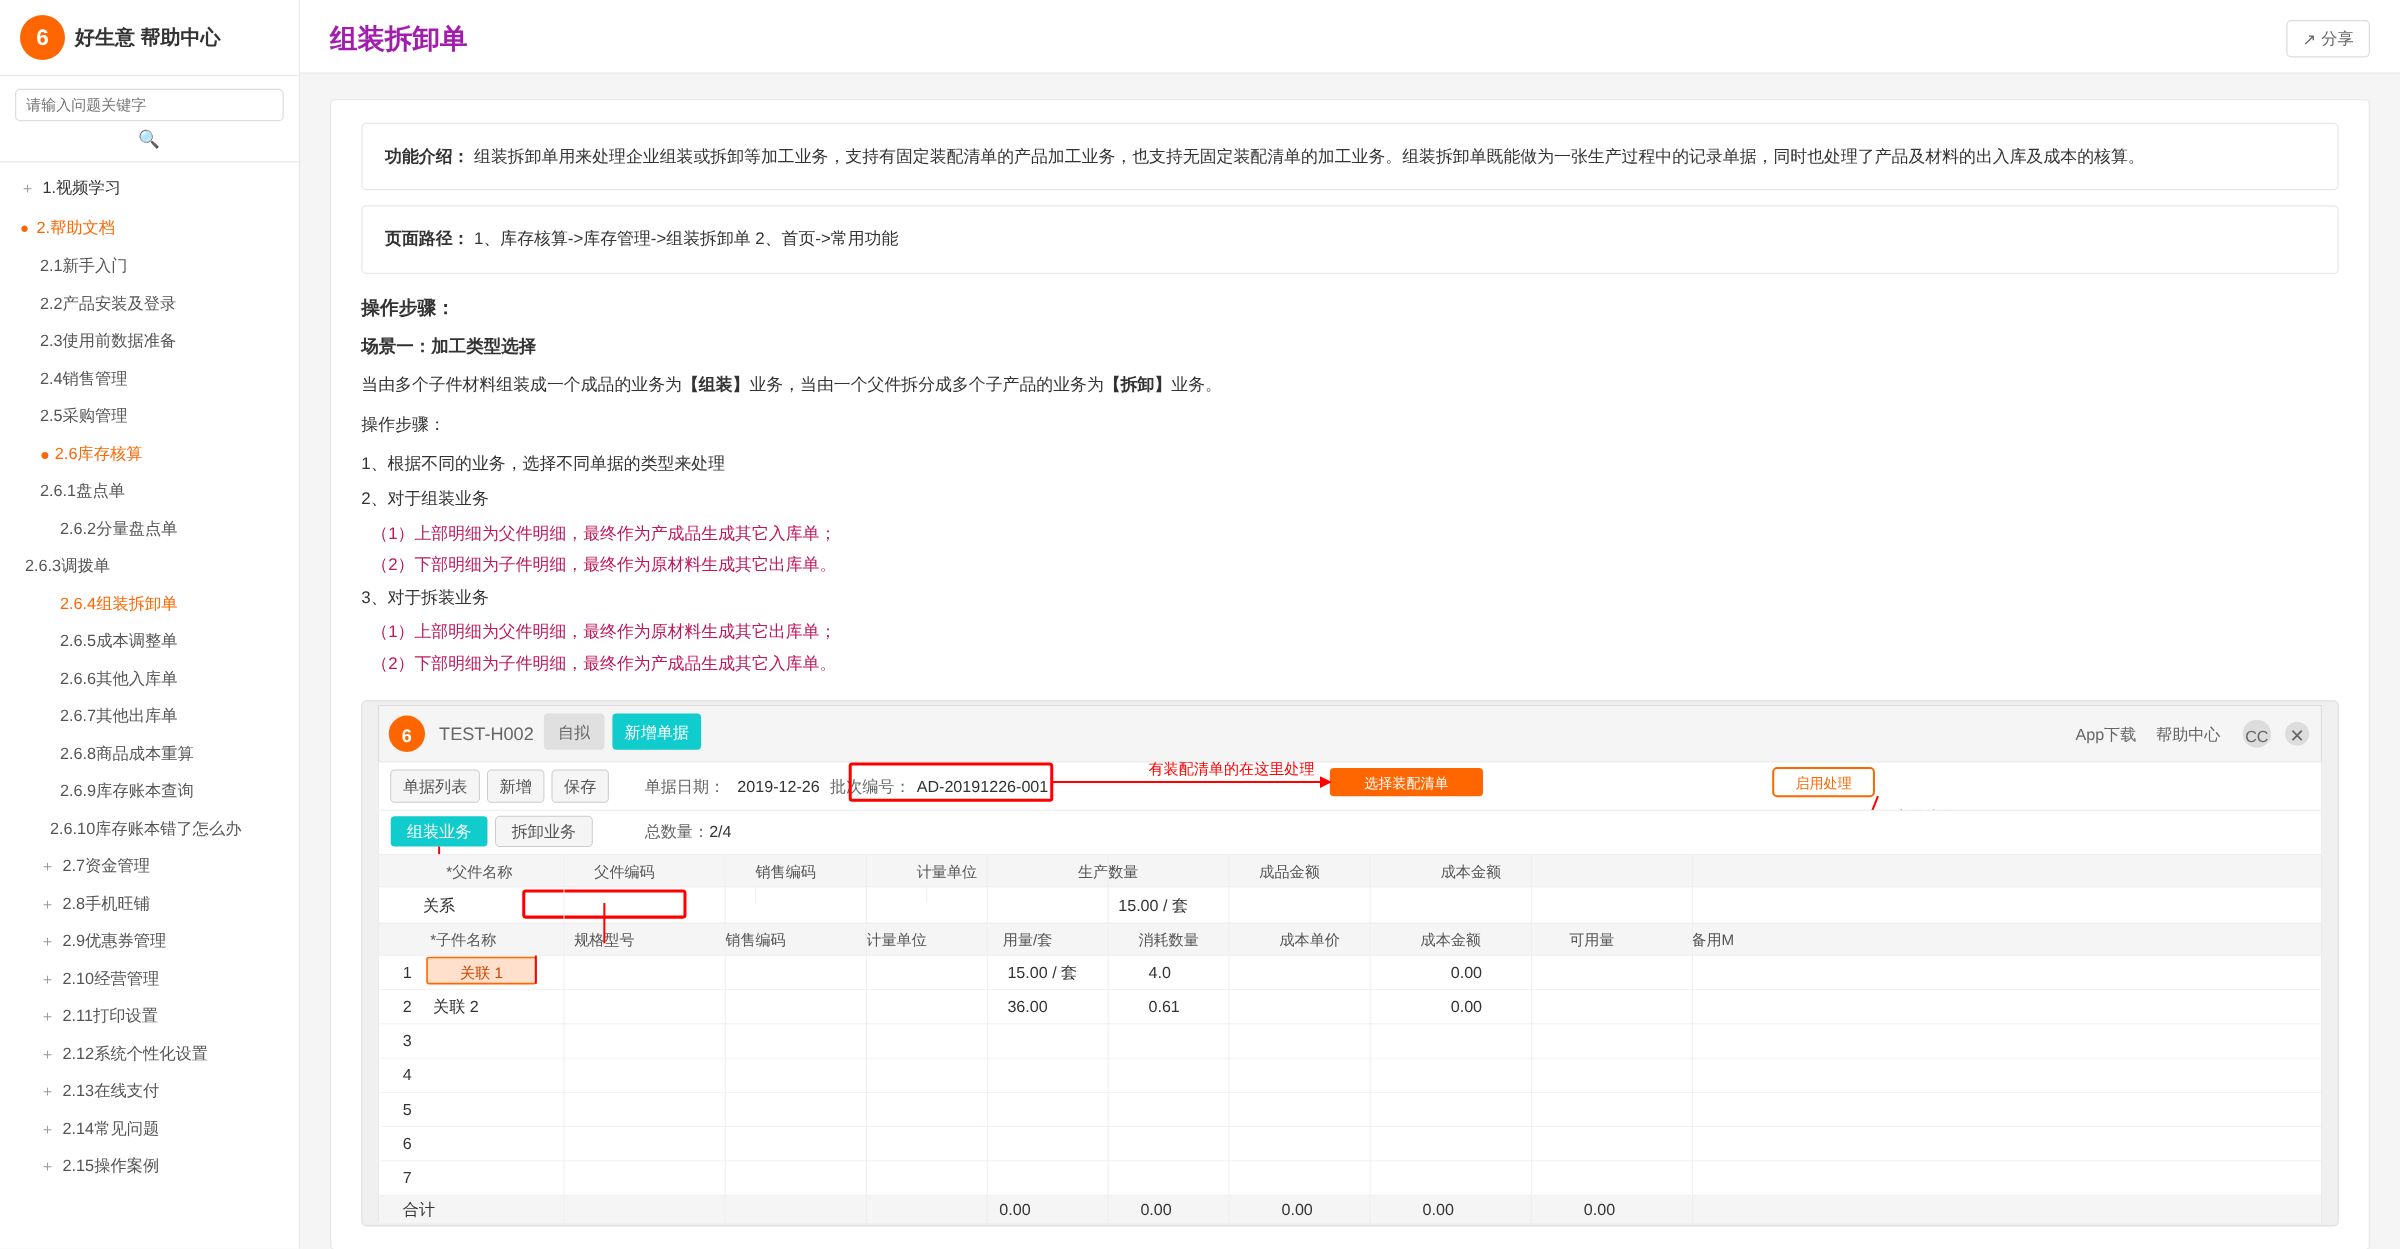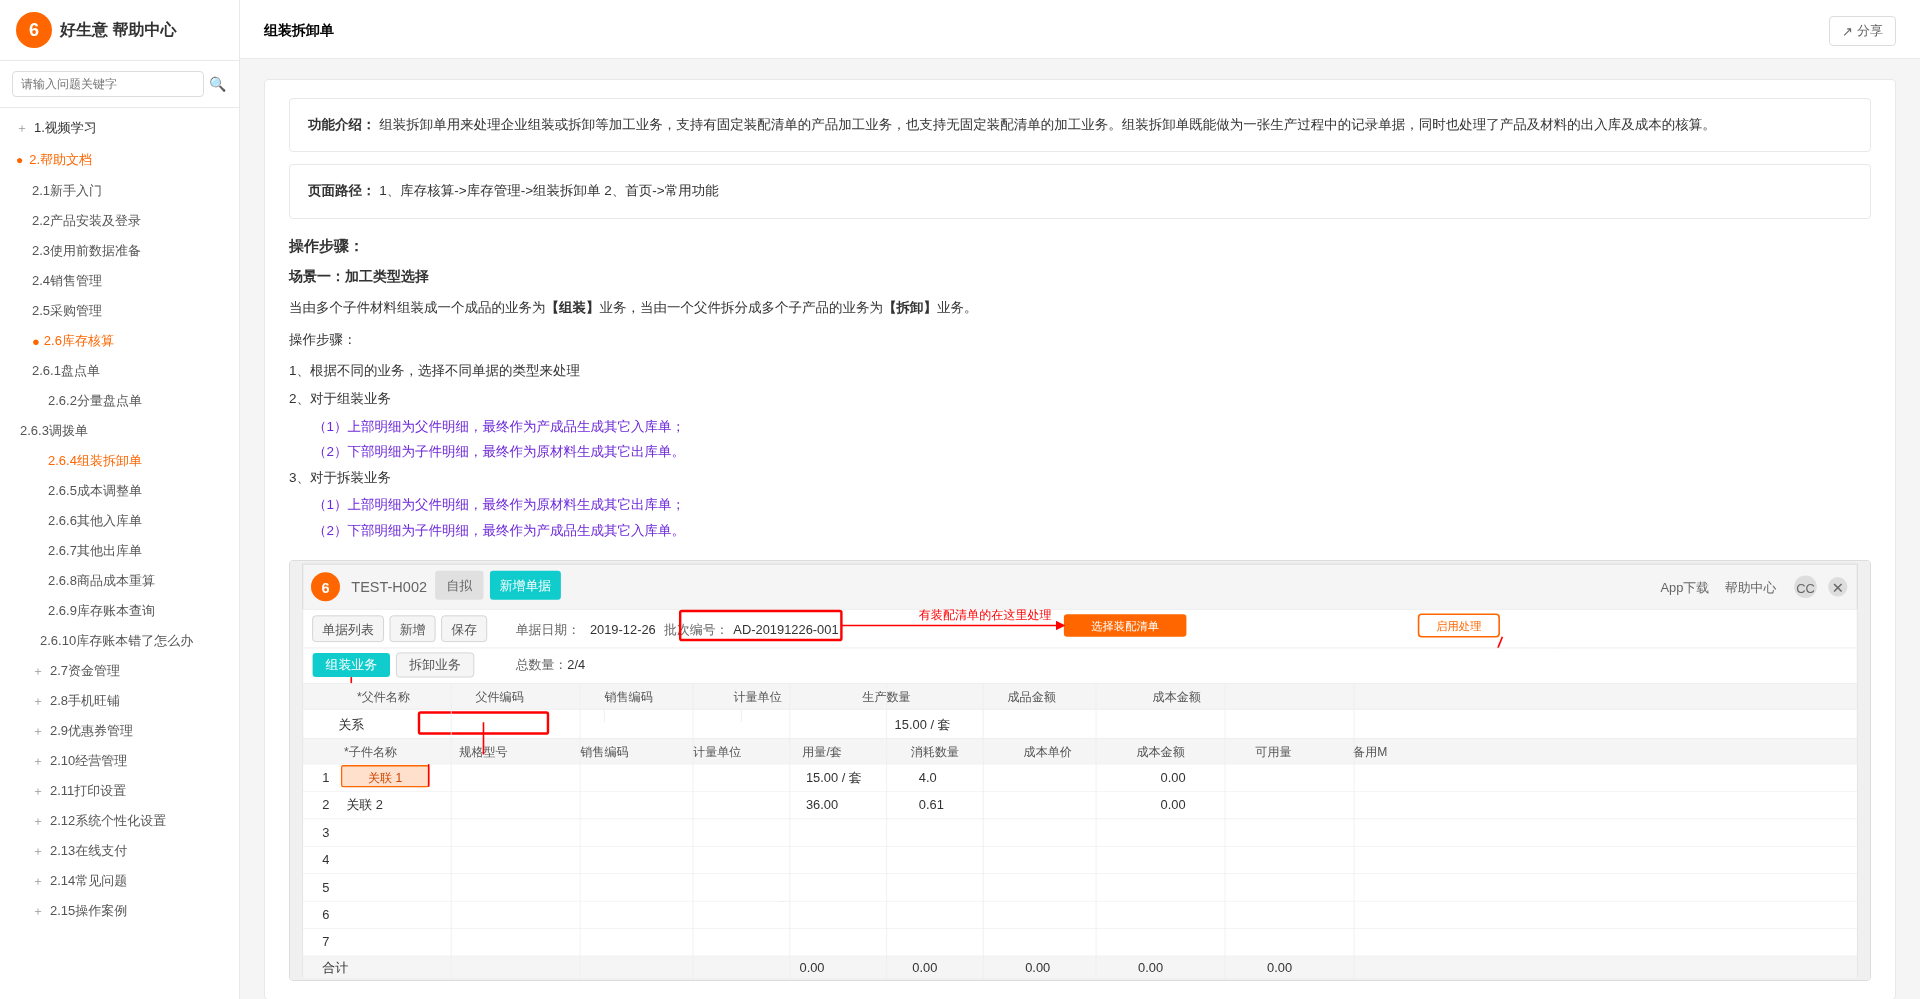--- a/index.html
+++ b/index.html
@@ -28,21 +28,21 @@
       background: #f60;
       border-radius: 50%;
       display: flex; align-items: center; justify-content: center;
       color: #fff; font-size: 18px; font-weight: bold;
       margin-right: 8px;
     }
     .logo-text { font-size: 16px; font-weight: bold; color: #333; }
     .search-box {
       padding: 10px 12px;
       border-bottom: 1px solid #e8e8e8;
-      display: flex; align-items: center; gap: 6px;
+      display: flex; align-items: center; gap: 6px; flex-direction: column;
     }
     .search-box input {
       border: 1px solid #ddd;
       border-radius: 4px;
       padding: 5px 8px;
       font-size: 12px;
       width: 100%;
       outline: none;
     }
     .search-icon-btn {
@@ -84,21 +84,21 @@
       background: #f5f5f5;
     }
     .main-header {
       background: #fff;
       padding: 16px 24px 12px 24px;
       border-bottom: 1px solid #e8e8e8;
       display: flex;
       align-items: center;
       justify-content: space-between;
     }
-    .page-title { font-size: 14px; font-weight: 600; color: #000000; }
+    .page-title { font-size: 22px; font-weight: 600; color: #a21caf; }
     .share-btn {
       display: flex; align-items: center; gap: 4px;
       border: 1px solid #ddd; border-radius: 4px;
       padding: 5px 12px; cursor: pointer; font-size: 13px; color: #666;
       background: #fff;
     }
 
     .content-area {
       flex: 1;
       overflow-y: auto;
@@ -137,22 +137,22 @@
     .step-list { margin: 6px 0 8px 0; }
     .step-item {
       font-size: 13.5px;
       line-height: 1.9;
       color: #333;
       margin-bottom: 2px;
     }
     .sub-step-item {
       font-size: 13.5px;
       line-height: 1.9;
-      color: #6d28d9;
-      margin-left: 24px;
+      color: #be185d;
+      margin-left: 8px;
     }
 
     
     .screenshot-container {
       margin-top: 16px;
       border: 1px solid #ddd;
       border-radius: 4px;
       overflow: hidden;
       background: #f0f0f0;
       position: relative;

